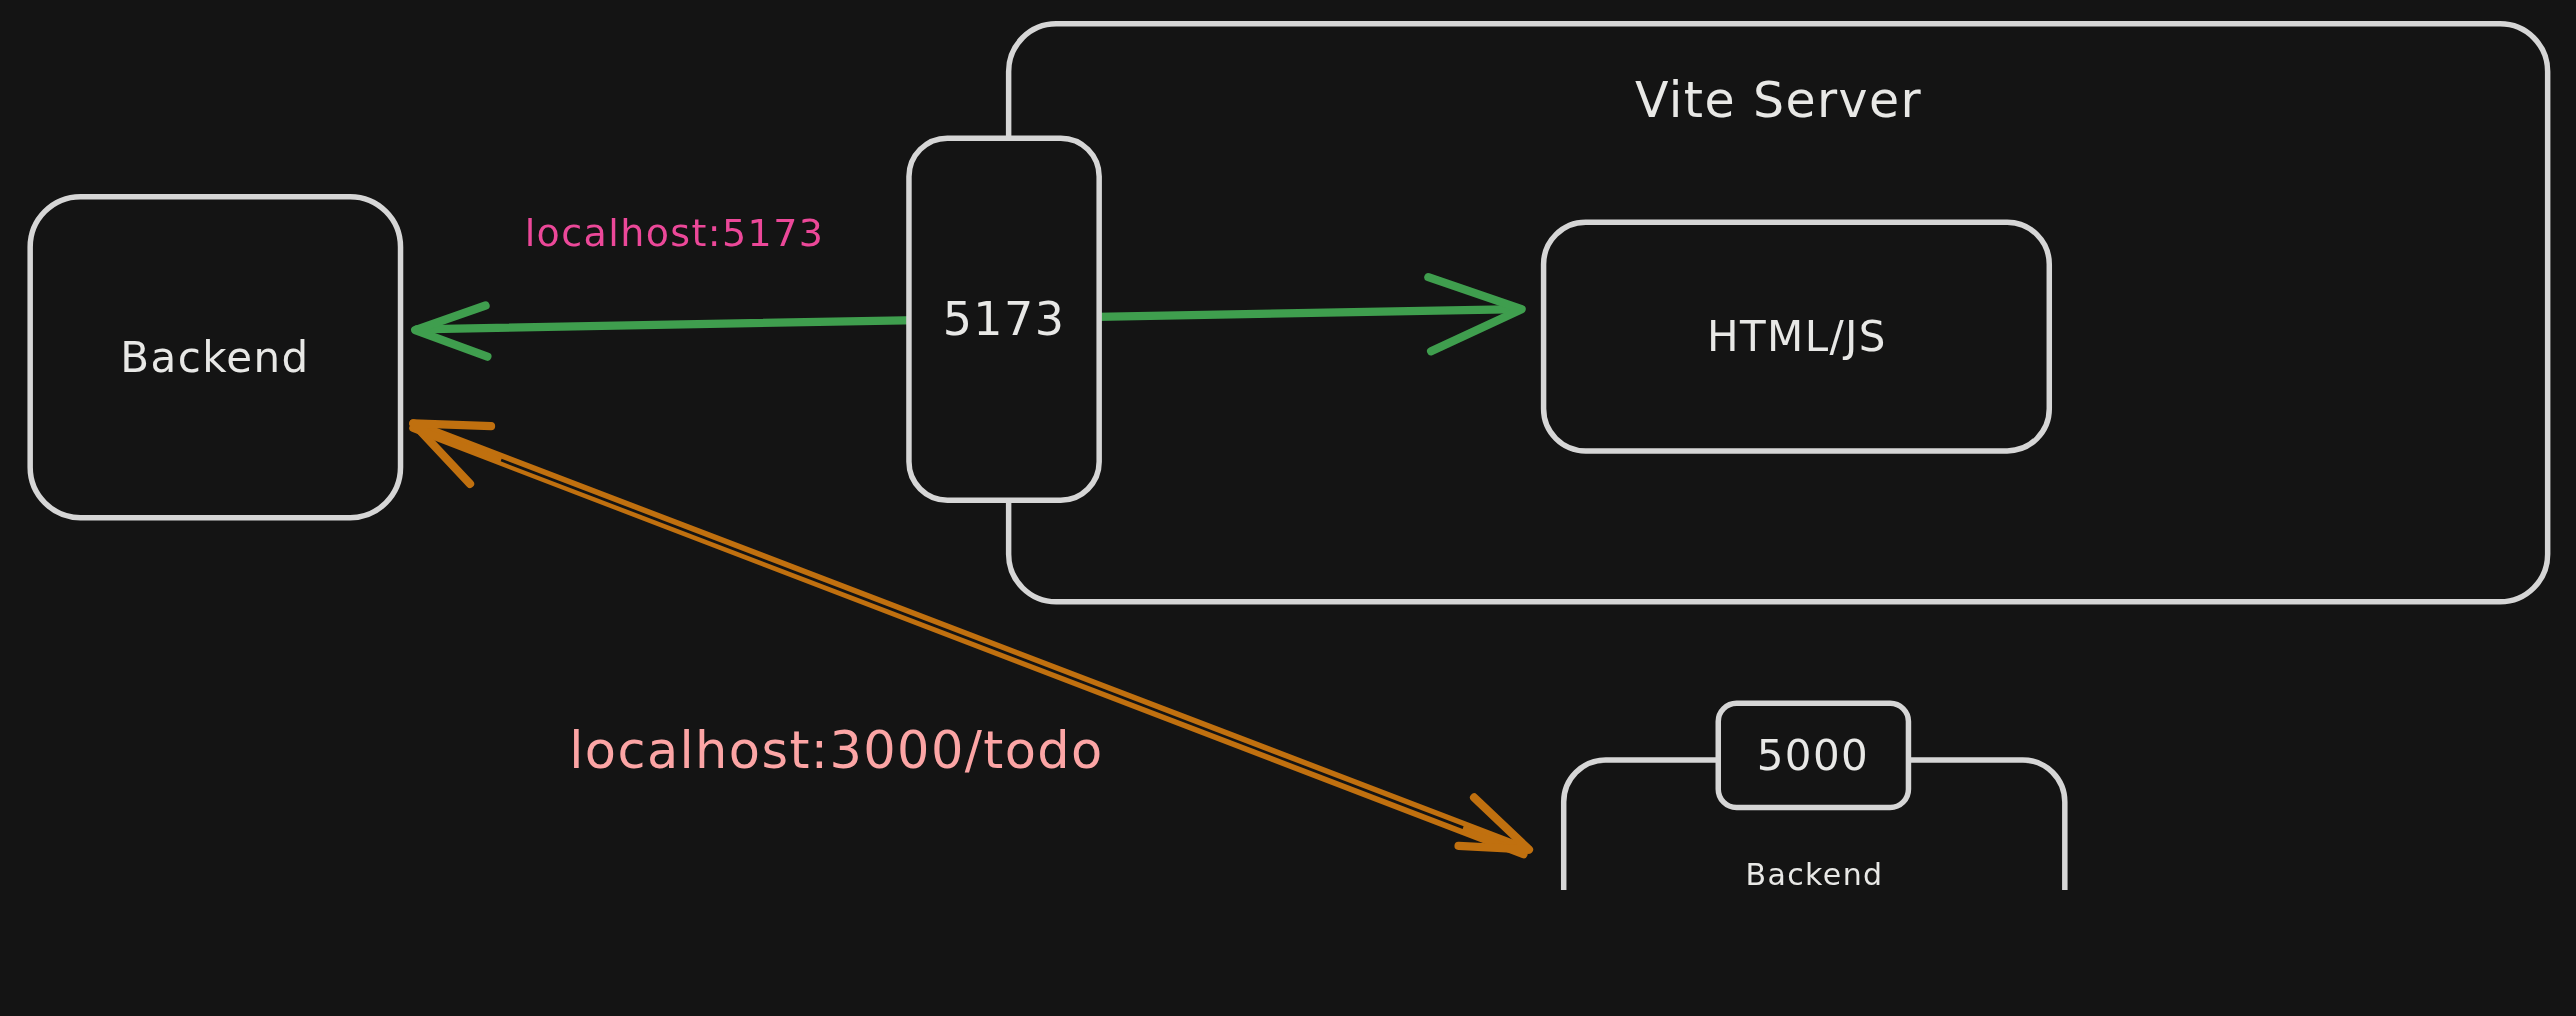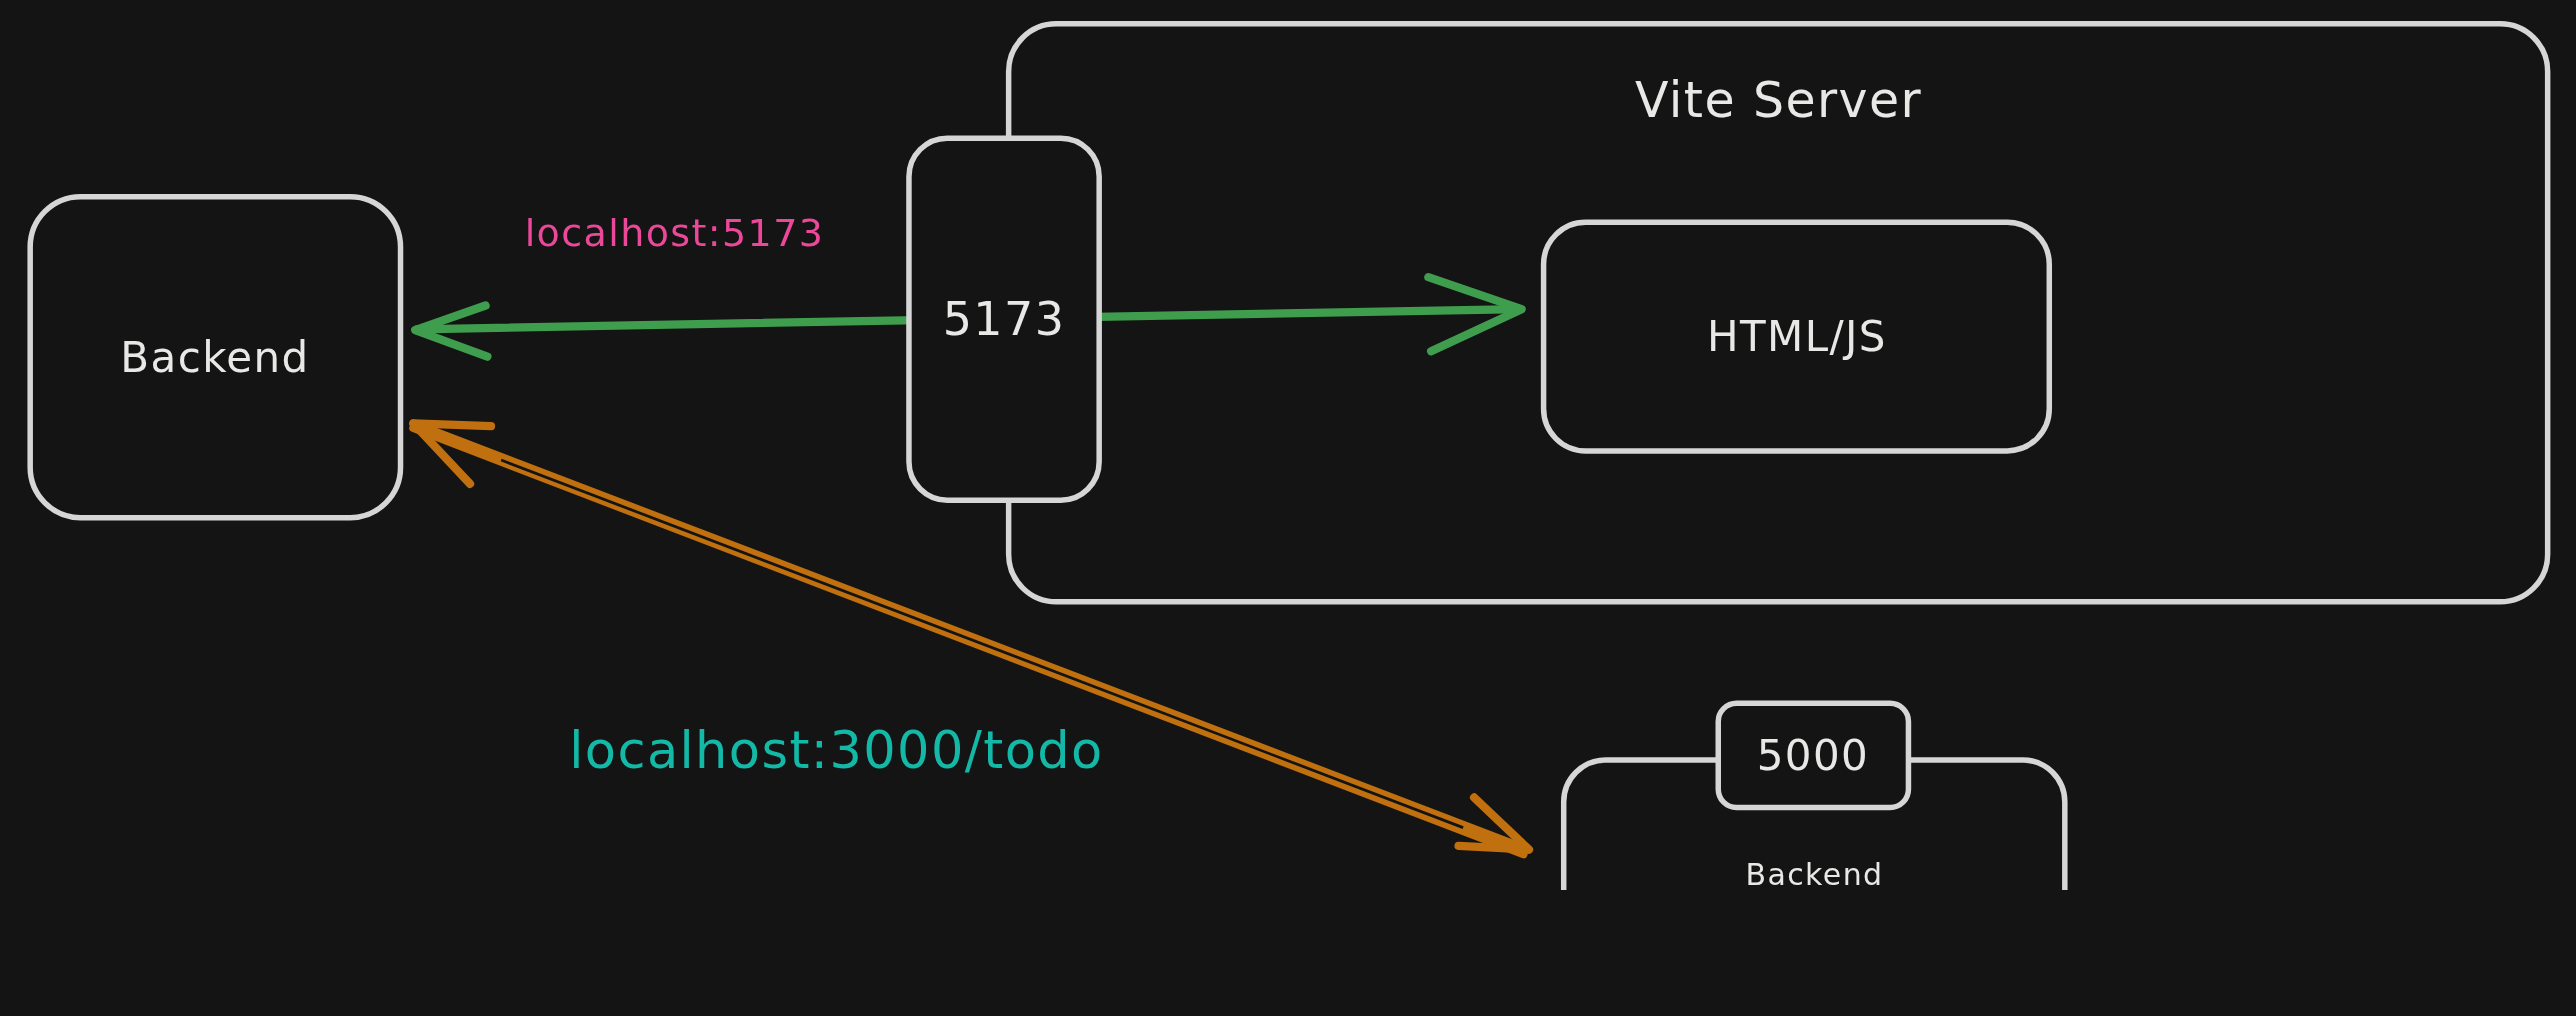--- a/index.html
+++ b/index.html
@@ -23,21 +23,21 @@
     white-space: nowrap;
     pointer-events: none;
   }
   .lbl-chrome   { left: 30px;   top: 197px; width: 370px;  height: 321px; font-size: 42px; }
   .lbl-vite     { left: 1009px; top: 53px;  width: 1539px; height: 95px; font-size: 49px; }
   .lbl-5173     { left: 909px;  top: 138px; width: 190px;  height: 362px; font-size: 46px; }
   .lbl-htmljs   { left: 1544px; top: 222px; width: 506px;  height: 229px; font-size: 42px; }
   .lbl-3000     { left: 1718px; top: 703px; width: 190px;  height: 104px; font-size: 42px; }
   .lbl-backend  { left: 1564px; top: 807px; width: 501px;  height: 135px; font-size: 30px; }
   .lbl-green    { left: 446px;  top: 196px; width: 457px;  height: 73px;  font-size: 38px; color: #ec4899; }
-  .lbl-orange   { left: 542px;  top: 713px; width: 589px;  height: 75px;  font-size: 51px; color: #14b8a6; }
+  .lbl-orange   { left: 542px;  top: 713px; width: 589px;  height: 75px;  font-size: 51px; color: #fca5a5; }
 </style>
 </head>
 <body>
 
 <div id="canvas">
 
   <svg id="shapes" width="2576" height="1017" viewBox="0 0 2817 1112">
 
     <rect class="box" x="1103" y="26" width="1683" height="632" rx="52"></rect>
 

